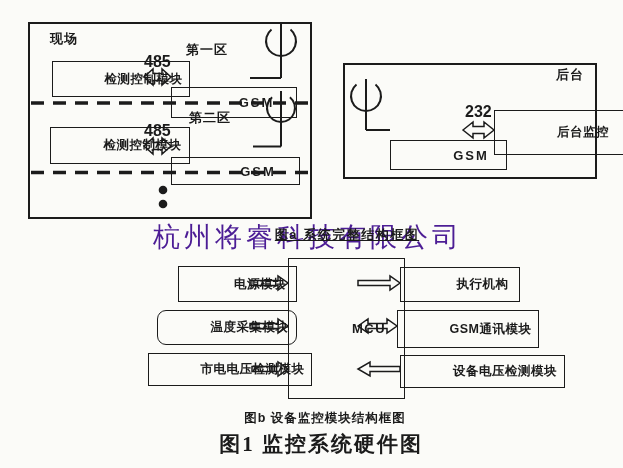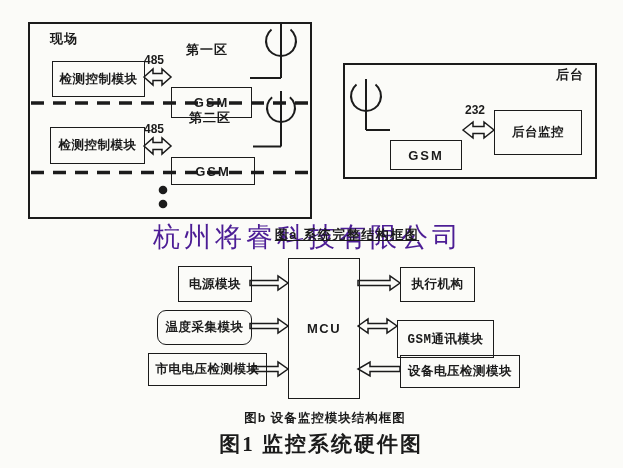--- a/index.html
+++ b/index.html
@@ -6,24 +6,24 @@
   body{
     width:623px;height:468px;position:relative;overflow:hidden;
     background:#fbfbf8;color:#1b1b1b;
     font-family:"Liberation Sans","DejaVu Sans",sans-serif;
   }
   .layer{position:absolute;left:0;top:0;z-index:1;}
   .panel{position:absolute;border:2.2px solid #1b1b1b;z-index:2;background:transparent;}
   .box{
     position:absolute;border:1.7px solid #1b1b1b;z-index:3;background:transparent;
     display:flex;align-items:center;justify-content:center;
-    font-weight:700;font-size:12.5px;white-space:nowrap;letter-spacing:0.5px;
+    font-weight:700;font-size:12.5px;white-space:nowrap;letter-spacing:0.5px;padding-left:45px;
   }
   .lbl{position:absolute;z-index:3;font-weight:700;font-size:13px;white-space:nowrap;letter-spacing:1px;}
-  .bus{font-size:12px;letter-spacing:0;}
+  .bus{font-size:16px;letter-spacing:0;}
   .gsm{letter-spacing:2px;font-size:13px;margin-top:24px;}
   .watermark{
     position:absolute;z-index:2;font-size:27px;letter-spacing:4px;font-weight:400;
     color:#4c1d95;white-space:nowrap;
   }
   .cap{position:absolute;z-index:4;font-weight:700;text-align:center;white-space:nowrap;}
   #caption-a{font-size:13px;letter-spacing:1.5px;}
   #caption-b{font-size:12.5px;letter-spacing:1px;}
   #fig-title{
     font-family:"Liberation Serif","DejaVu Serif",serif;
@@ -95,17 +95,17 @@
 <div class="watermark" style="left:153px;top:219px;">杭州将睿科技有限公司</div>
 <div class="cap" id="caption-a" style="left:247px;top:226px;width:200px;text-decoration:underline;">图a 系统完整结构框图</div>
 
 <div class="box" style="left:288px;top:258px;width:70px;height:139px;letter-spacing:1.5px;font-size:13px;">MCU</div>
 
 <div class="box" style="left:178px;top:266px;width:72px;height:34px;">电源模块</div>
 <div class="box" style="left:157px;top:310px;width:93px;height:33px;border-radius:9px;">温度采集模块</div>
 <div class="box" style="left:148px;top:353px;width:117px;height:31px;">市电电压检测模块</div>
 
 <div class="box" style="left:400px;top:267px;width:73px;height:33px;">执行机构</div>
-<div class="box" style="left:397px;top:320px;width:95px;height:36px;font-family:Liberation Mono, monospace;">GSM通讯模块</div>
+<div class="box" style="left:397px;top:310px;width:95px;height:36px;">GSM通讯模块</div>
 <div class="box" style="left:400px;top:355px;width:118px;height:31px;">设备电压检测模块</div>
 
 <div class="cap" id="caption-b" style="left:225px;top:410px;width:200px;">图b 设备监控模块结构框图</div>
 <div class="cap" id="fig-title" style="left:171px;top:430px;width:300px;">图1 监控系统硬件图</div>
 
 </body></html>

